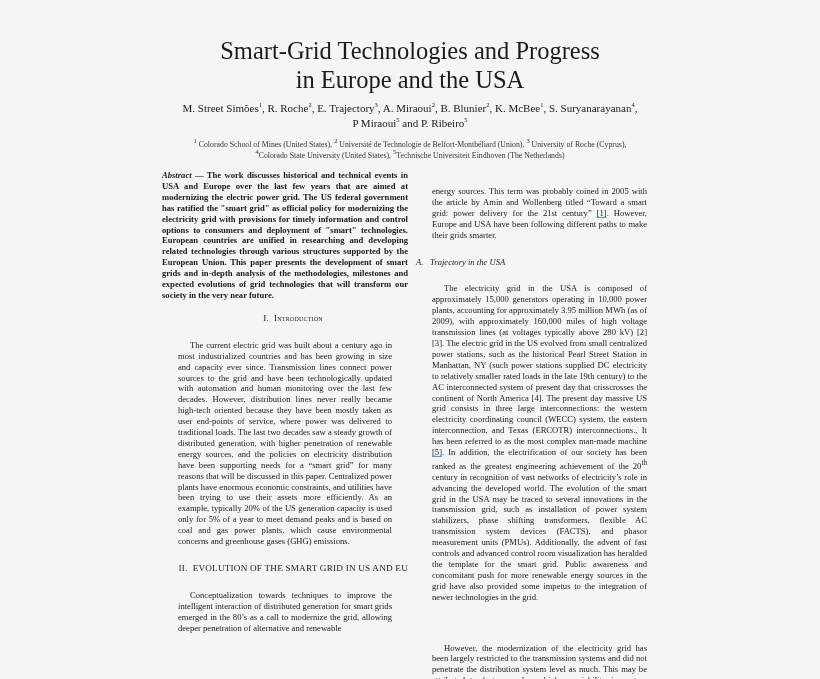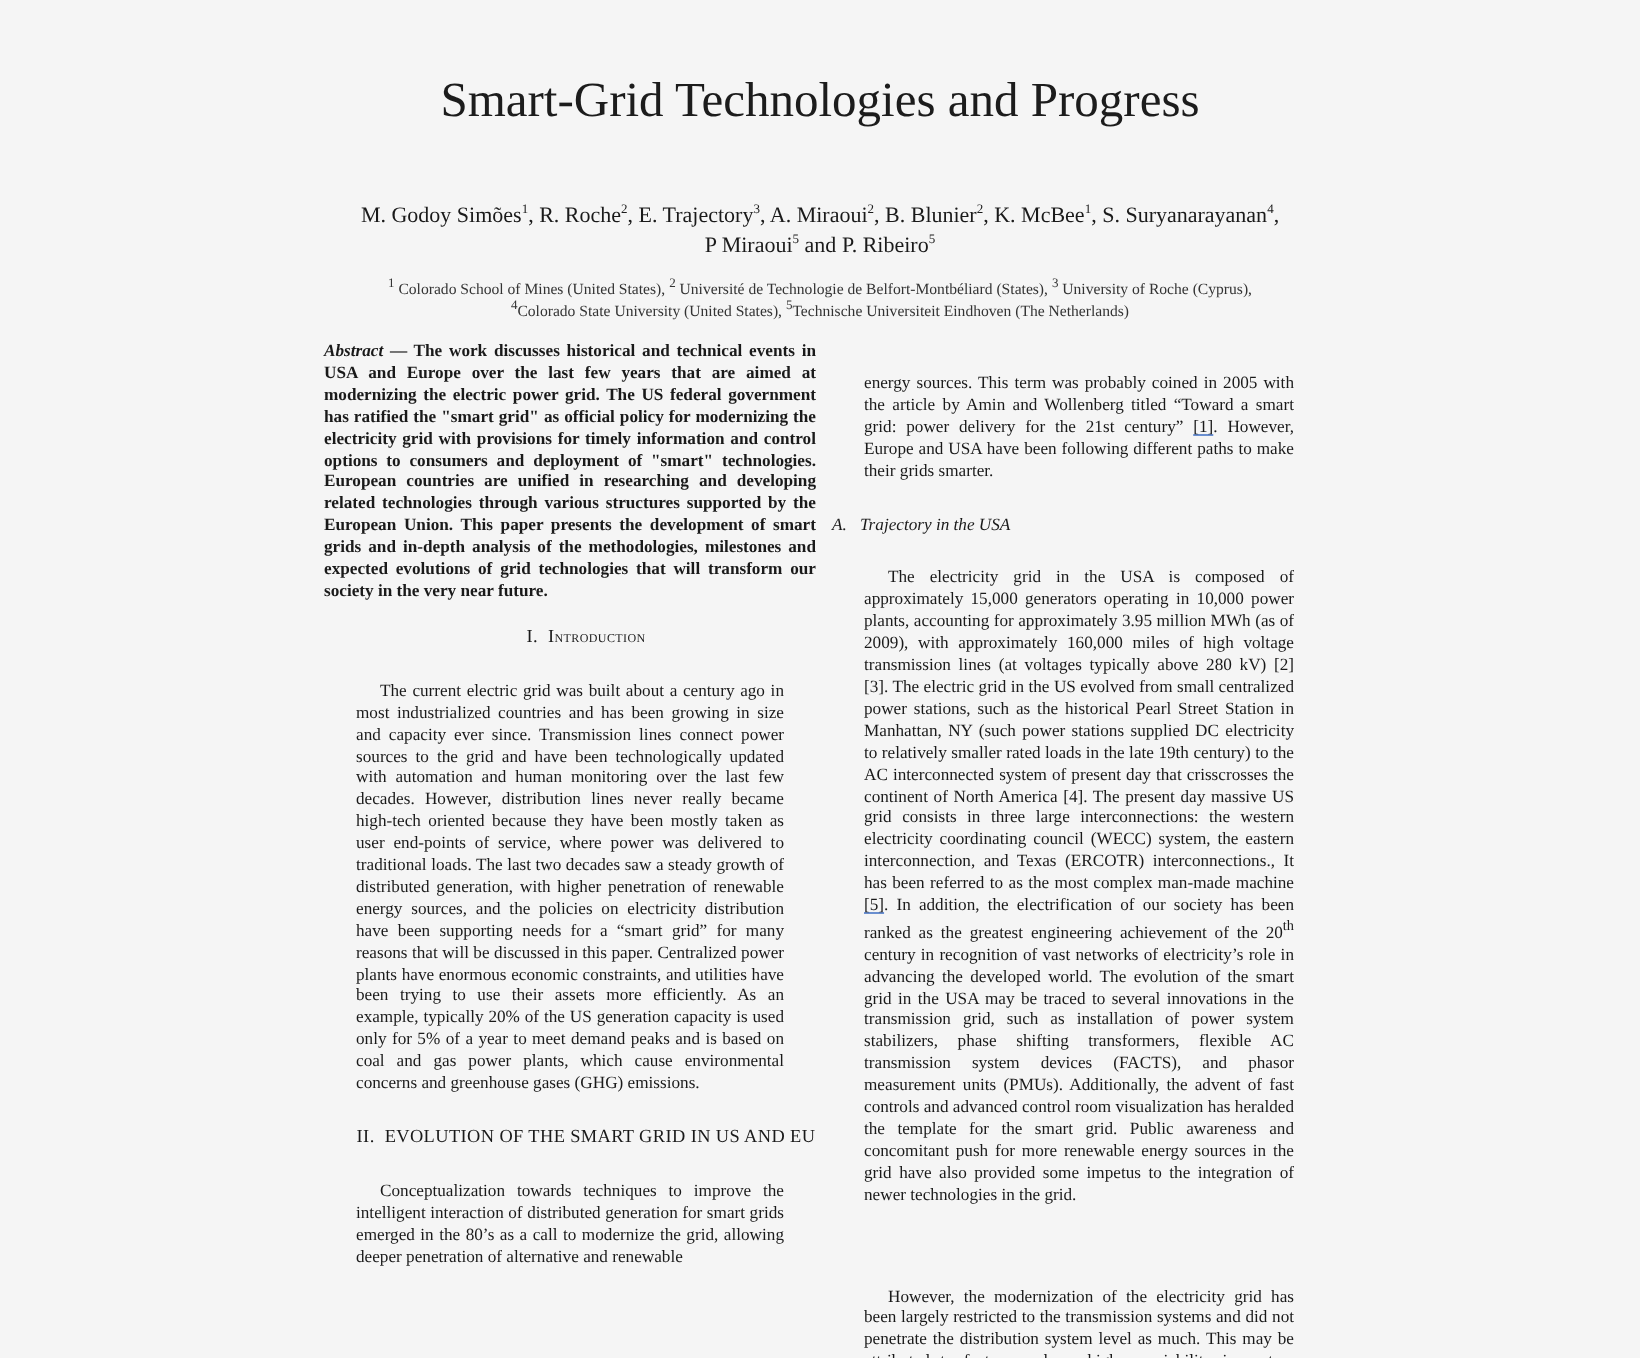--- a/index.html
+++ b/index.html
@@ -31,40 +31,41 @@
   .col-left { left: 162px; }
   .col-right { left: 416px; width: 247px; }
   .abstract { font-weight: bold; margin: 0; }
   .abstract .lead { font-style: italic; font-weight: bold; }
   .index-terms { margin: 5px 0 0 0; }
   .index-terms .lead { font-style: italic; }
   .section-head {
     text-align: center; font-size: 9.2px; margin: 12px 0 4px 16px; letter-spacing: 0.2px;
   }
   .section-head .sc { font-variant: small-caps; }
-  .section-head.left { text-align: center; margin-top: 13px; }
+  .section-head.left { text-align: right; margin-top: 13px; }
   .para { margin: 16px; text-indent: 12px; }
   .subsection { font-style: italic; margin: 5px 0 2px 0; }
   .subsection .num { display: inline-block; width: 14px; }
   .ref { color: #1a1a1a; text-decoration: underline; text-decoration-color: #6a8fd0; }
   .gap { height: 8px; }
 </style>
 </head>
 <body>
 
 <div class="page">
 
   <div class="title">
     <div>Smart-Grid Technologies and Progress</div>
+    <div>in Europe and the USA</div>
   </div>
 
-  <div class="authors" id="authors"><span>M. Godoy Simões</span><sup>1</sup>, <span>R. Roche</span><sup>2</sup>, <span>E. Trajectory</span><sup>3</sup>, <span>A. Miraoui</span><sup>2</sup>, <span>B. Blunier</span><sup>2</sup>, <span>K. McBee</span><sup>1</sup>, <span>S. Suryanarayanan</span><sup>4</sup>,<br><span>P Miraoui</span><sup>5</sup> and <span>P. Ribeiro</span><sup>5</sup></div>
+  <div class="authors" id="authors"><span>M. Street Simões</span><sup>1</sup>, <span>R. Roche</span><sup>2</sup>, <span>E. Trajectory</span><sup>3</sup>, <span>A. Miraoui</span><sup>2</sup>, <span>B. Blunier</span><sup>2</sup>, <span>K. McBee</span><sup>1</sup>, <span>S. Suryanarayanan</span><sup>4</sup>,<br><span>P Miraoui</span><sup>5</sup> and <span>P. Ribeiro</span><sup>5</sup></div>
 
   <div class="affil">
-    <sup>1</sup> <span>Colorado School of Mines (United States), </span><sup>2</sup> <span>Université de Technologie de Belfort-Montbéliard (States), </span><sup>3</sup> <span>University of Roche (Cyprus),</span><br>
+    <sup>1</sup> <span>Colorado School of Mines (United States), </span><sup>2</sup> <span>Université de Technologie de Belfort-Montbéliard (Union), </span><sup>3</sup> <span>University of Roche (Cyprus),</span><br>
     <sup>4</sup><span>Colorado State University (United States), </span><sup>5</sup><span>Technische Universiteit Eindhoven (The Netherlands)</span>
   </div>
 
   <div class="col col-left">
     <p class="abstract"><span class="lead">Abstract</span><span> — </span><span>The work discusses historical and technical events in USA and Europe over the last few years that are aimed at modernizing the electric power grid. The US federal government has ratified the "smart grid" as official policy for modernizing the electricity grid with provisions for timely information and control options to consumers and deployment of "smart" technologies. European countries are unified in researching and developing related technologies through various structures supported by the European Union. This paper presents the development of smart grids and in-depth analysis of the methodologies, milestones and expected evolutions of grid technologies that will transform our society in the very near future.</span></p>
 
 
     <div class="section-head"><span>I.</span>&nbsp;&nbsp;<span class="sc">Introduction</span></div>
     <p class="para">The current electric grid was built about a century ago in most industrialized countries and has been growing in size and capacity ever since. Transmission lines connect power sources to the grid and have been technologically updated with automation and human monitoring over the last few decades. However, distribution lines never really became high-tech oriented because they have been mostly taken as user end-points of service, where power was delivered to traditional loads. The last two decades saw a steady growth of distributed generation, with higher penetration of renewable energy sources, and the policies on electricity distribution have been supporting needs for a “smart grid” for many reasons that will be discussed in this paper. Centralized power plants have enormous economic constraints, and utilities have been trying to use their assets more efficiently. As an example, typically 20% of the US generation capacity is used only for 5% of a year to meet demand peaks and is based on coal and gas power plants, which cause environmental concerns and greenhouse gases (GHG) emissions.</p>
 

